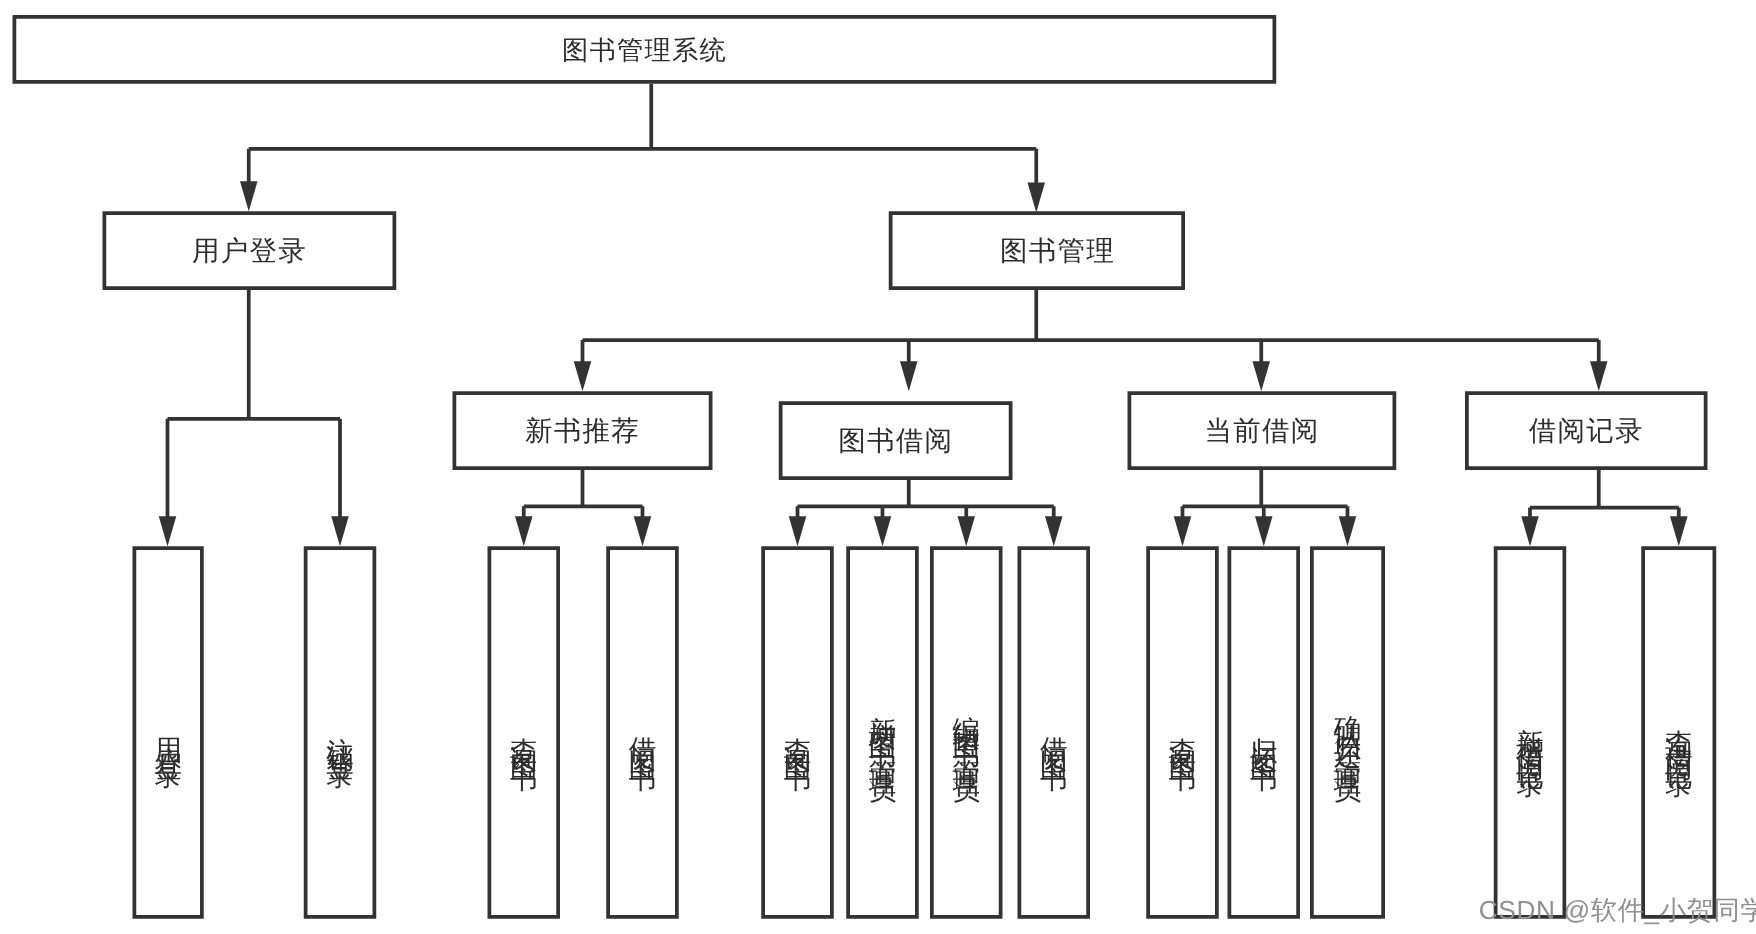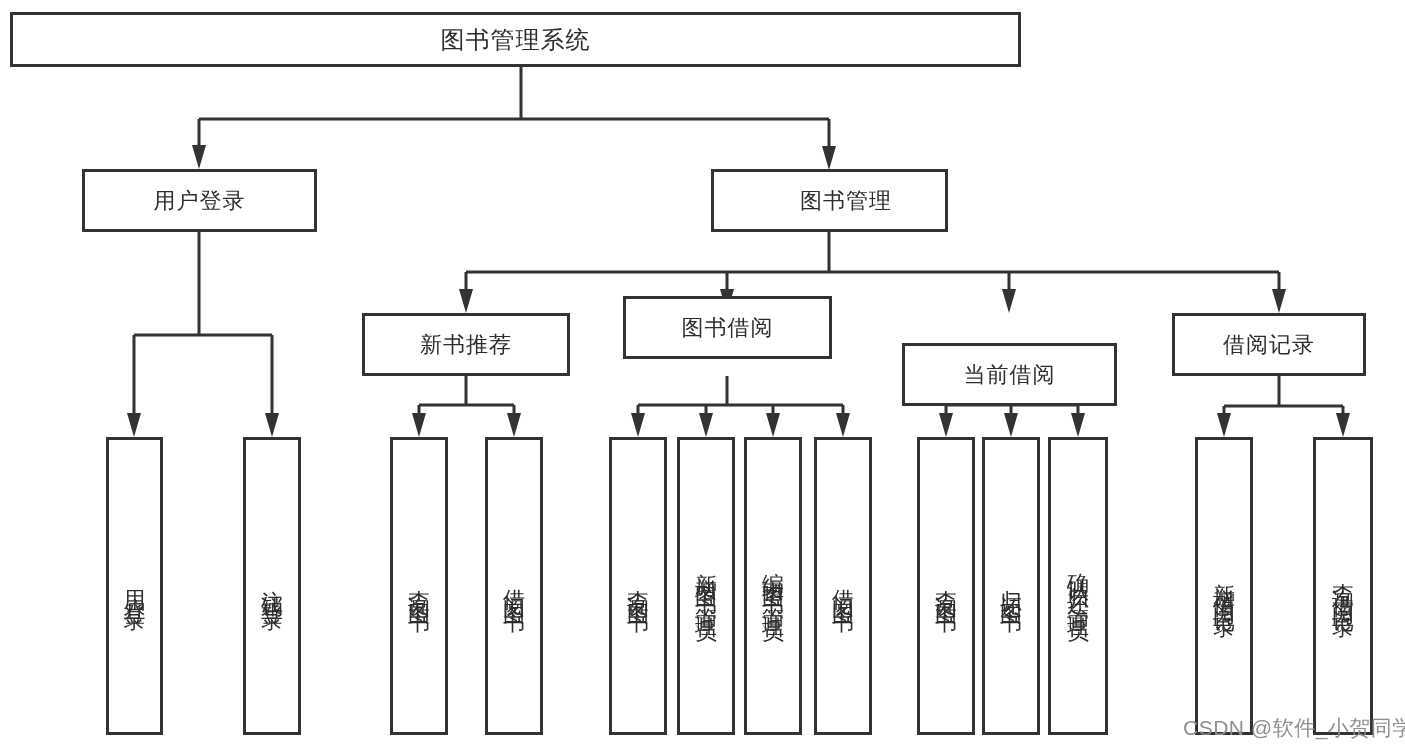--- a/index.html
+++ b/index.html
@@ -24,21 +24,21 @@
     display: flex;
     align-items: center;
     justify-content: center;
     color: #2d2d2d;
   }
   .hbox .label {
     font-size: 22px;
     letter-spacing: 1px;
     white-space: nowrap;
   }
-  .root .label { font-size: 24px; }
+  .root .label { font-size: 21px; }
   .vbox .label {
     writing-mode: vertical-rl;
     text-orientation: mixed;
     font-size: 22px;
     letter-spacing: 7px;
     line-height: 1.0;
     white-space: nowrap;
   }
   .watermark {
     position: absolute;
@@ -103,24 +103,24 @@
   <div class="node hbox" style="left:82px; top:169px; width:235px; height:63px;">
     <span class="label">用户登录</span>
   </div>
   <div class="node hbox" style="left:711px; top:169px; width:237px; height:63px;padding-left:33px;">
     <span class="label">图书管理</span>
   </div>
 
   <div class="node hbox" style="left:362px; top:313px; width:208px; height:63px;">
     <span class="label">新书推荐</span>
   </div>
-  <div class="node hbox" style="left:623px; top:296px; width:209px; height:63px;">
+  <div class="node hbox" style="left:623px; top:321px; width:187px; height:63px;">
     <span class="label">图书借阅</span>
   </div>
-  <div class="node hbox" style="left:902px; top:313px; width:215px; height:63px;margin-top:30px;">
+  <div class="node hbox" style="left:902px; top:313px; width:215px; height:63px;">
     <span class="label">当前借阅</span>
   </div>
   <div class="node hbox" style="left:1172px; top:313px; width:194px; height:63px;">
     <span class="label">借阅记录</span>
   </div>
 
   <div class="node vbox" style="left:106px; top:437px; width:57px; height:298px;">
     <span class="label">用户登录</span>
   </div>
   <div class="node vbox" style="left:243px; top:437px; width:58px; height:298px;">

